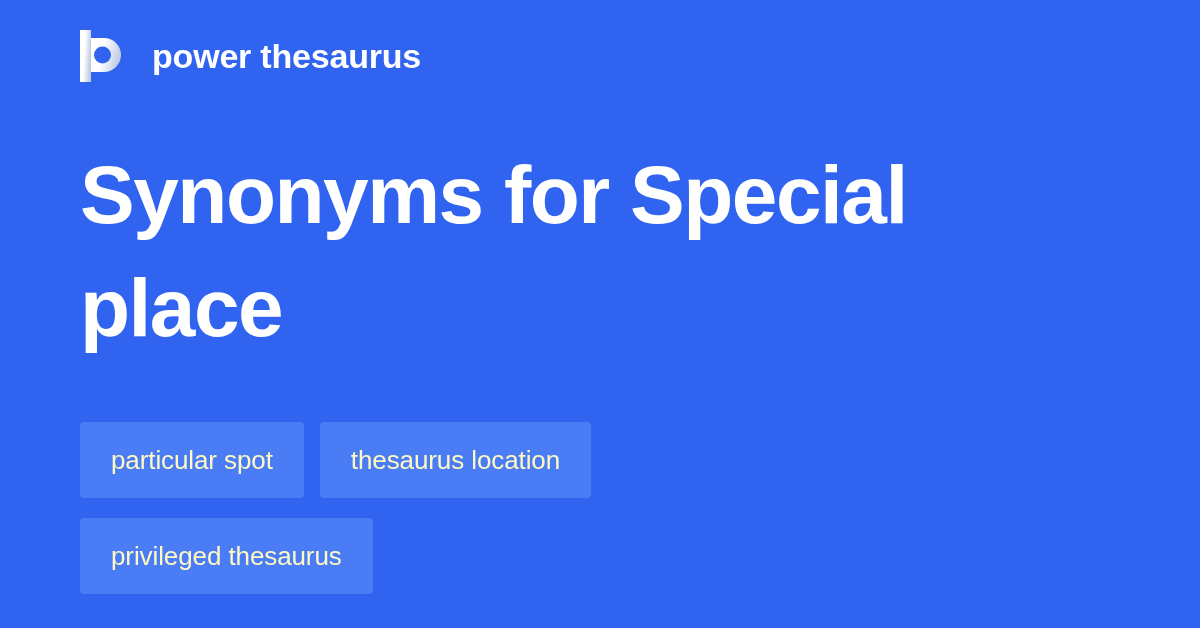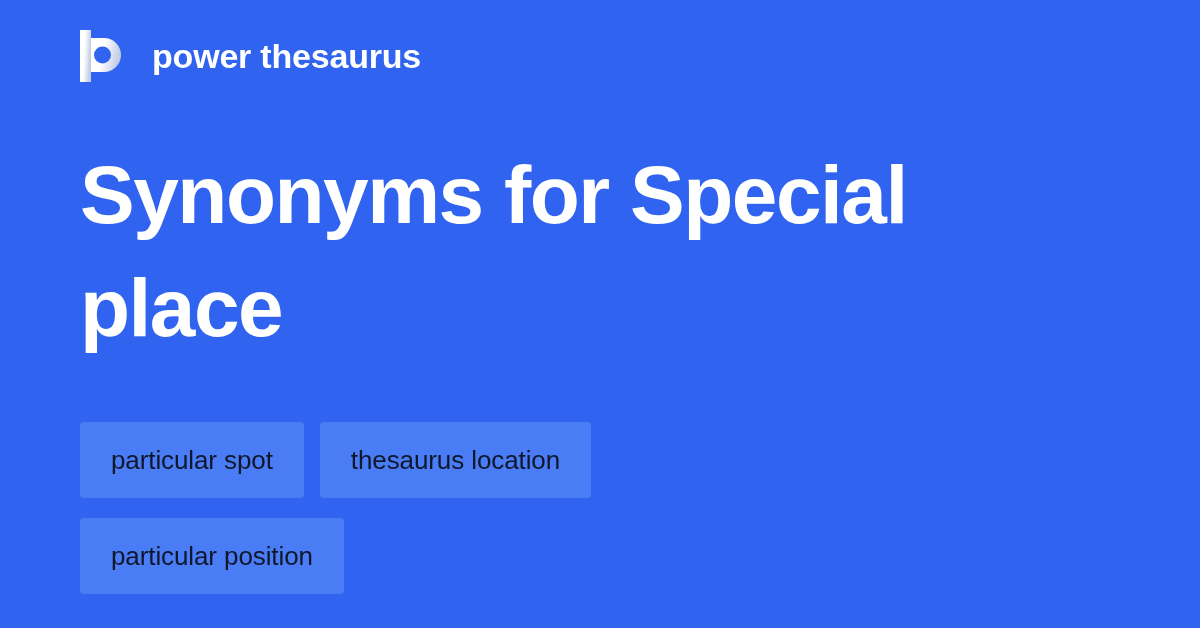--- a/index.html
+++ b/index.html
@@ -85,21 +85,21 @@
 
   .pill {
     height: 76px;
     box-sizing: border-box;
     background: #4a7cf5;
     border-radius: 4px;
     display: flex;
     align-items: center;
     justify-content: center;
     padding: 0 31px;
-    color: #0f172a;
+    color: #fef9c3;
     font-size: 26px;
     font-weight: 400;
     line-height: 1;
     white-space: nowrap;
     letter-spacing: -0.1px;
   }
 </style>
 </head>
 <body>
 
@@ -127,18 +127,18 @@
   <h1 id="headline">Synonyms for Special place</h1>
 
   <div id="pill-area">
 
     <div class="pill-row">
       <div class="pill">particular spot</div>
       <div class="pill">thesaurus location</div>
     </div>
 
     <div class="pill-row">
-      <div class="pill">particular position</div>
+      <div class="pill">privileged thesaurus</div>
     </div>
 
   </div>
 
 </div>
 
 </body></html>

